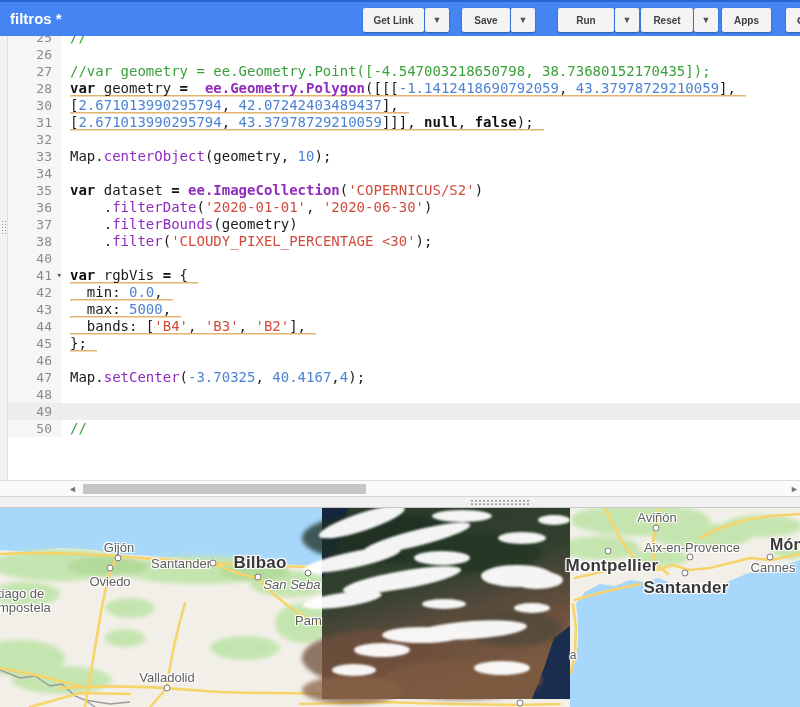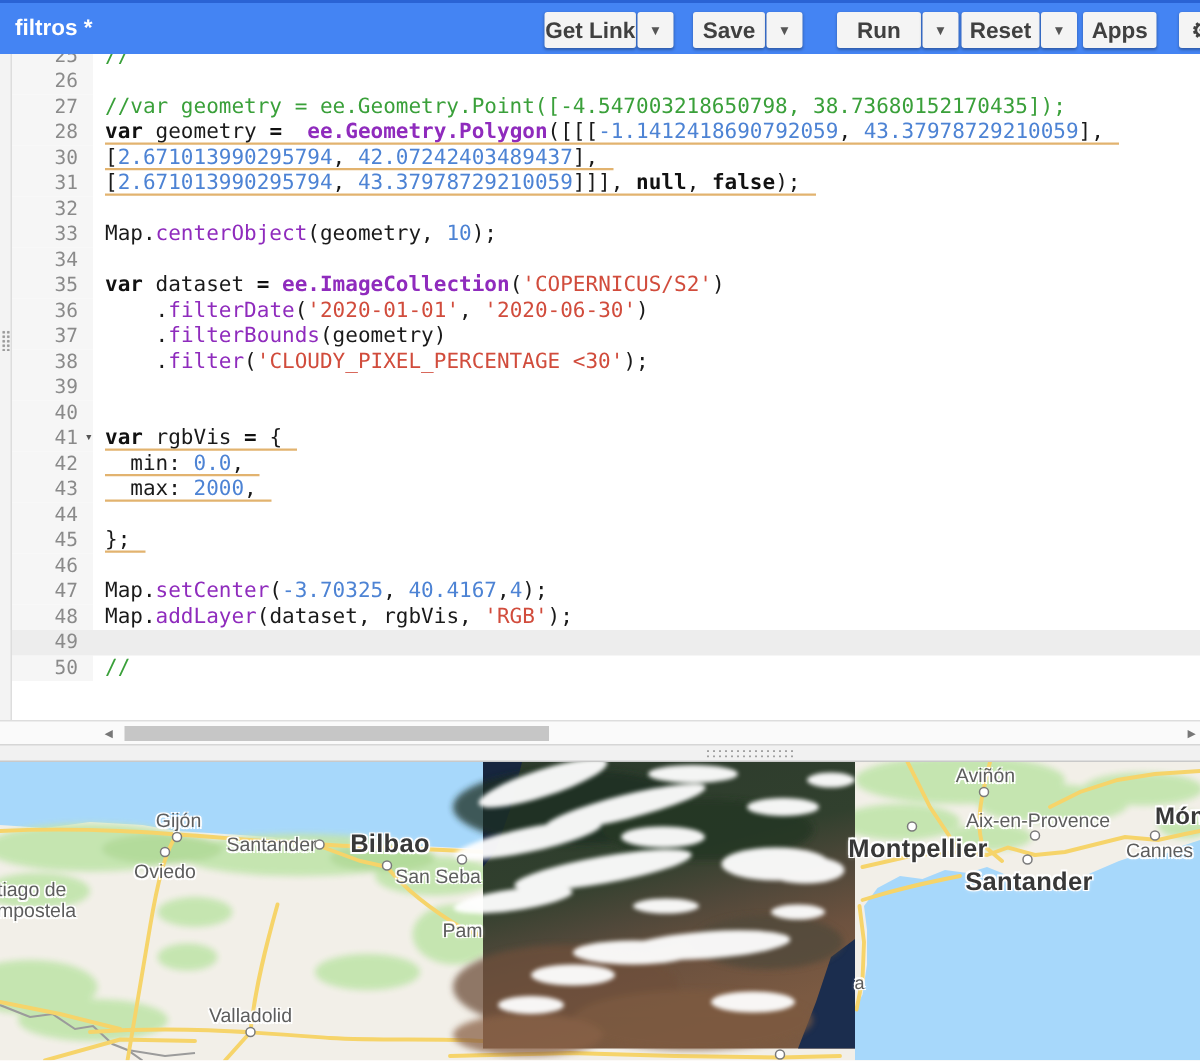--- a/index.html
+++ b/index.html
@@ -7,21 +7,21 @@
               font-family:"Liberation Sans", sans-serif; }
   .app { position:relative; width:800px; height:577px; background:#fff; }
 
   
   .titlebar { position:absolute; left:0; top:0; width:800px; height:36px;
               background:#4484f3; border-top:2px solid #2a63d4; z-index:50; }
   .title { position:absolute; left:10px; top:0; line-height:34px; color:#fff;
            font-size:15px; font-weight:bold; }
   .btngroup { position:absolute; top:6px; height:24px; display:flex; }
   .btn { height:24px; background:#f4f4f4; border:none; border-radius:2px;
-         font-family:"Liberation Sans",sans-serif; font-size:15px; font-weight:bold;
+         font-family:"Liberation Sans",sans-serif; font-size:10px; font-weight:bold;
          color:#404040; box-shadow:0 1px 2px rgba(0,0,0,.3); cursor:pointer; }
   .btn.arrow { width:24px; margin-left:1px; font-size:9px; color:#555; }
 
   
   .editor { position:absolute; left:0; top:36px; width:800px; height:444px;
             background:#fff; overflow:hidden; }
   .vstrip { position:absolute; left:0; top:0; width:8px; height:444px;
             background:#f3f3f3; border-right:1px solid #ddd; }
   .vstrip .dots { position:absolute; left:1px; top:184px; width:6px; height:14px;
             background-image:radial-gradient(#999 0.8px, transparent 1px);
@@ -116,30 +116,29 @@
         <div class="crow"><span class="num">28</span><span class="ccontent u"><span class="tk-k">var</span><span class="tk-p"> geometry </span><span class="tk-k">=</span><span class="tk-p">  </span><span class="tk-mb">ee.Geometry.Polygon</span><span class="tk-p">([[[</span><span class="tk-n">-1.1412418690792059</span><span class="tk-p">, </span><span class="tk-n">43.37978729210059</span><span class="tk-p">],</span></span></div>
         <div class="crow"><span class="num">30</span><span class="ccontent u"><span class="tk-p">[</span><span class="tk-n">2.671013990295794</span><span class="tk-p">, </span><span class="tk-n">42.07242403489437</span><span class="tk-p">],</span></span></div>
         <div class="crow"><span class="num">31</span><span class="ccontent u"><span class="tk-p">[</span><span class="tk-n">2.671013990295794</span><span class="tk-p">, </span><span class="tk-n">43.37978729210059</span><span class="tk-p">]]], </span><span class="tk-k">null</span><span class="tk-p">, </span><span class="tk-k">false</span><span class="tk-p">);</span></span></div>
         <div class="crow"><span class="num">32</span><span class="ccontent"></span></div>
         <div class="crow"><span class="num">33</span><span class="ccontent"><span class="tk-p">Map.</span><span class="tk-m">centerObject</span><span class="tk-p">(geometry, </span><span class="tk-n">10</span><span class="tk-p">);</span></span></div>
         <div class="crow"><span class="num">34</span><span class="ccontent"></span></div>
         <div class="crow"><span class="num">35</span><span class="ccontent"><span class="tk-k">var</span><span class="tk-p"> dataset </span><span class="tk-k">=</span><span class="tk-p"> </span><span class="tk-mb">ee.ImageCollection</span><span class="tk-p">(</span><span class="tk-s">'COPERNICUS/S2'</span><span class="tk-p">)</span></span></div>
         <div class="crow"><span class="num">36</span><span class="ccontent"><span class="tk-p">    .</span><span class="tk-m">filterDate</span><span class="tk-p">(</span><span class="tk-s">'2020-01-01'</span><span class="tk-p">, </span><span class="tk-s">'2020-06-30'</span><span class="tk-p">)</span></span></div>
         <div class="crow"><span class="num">37</span><span class="ccontent"><span class="tk-p">    .</span><span class="tk-m">filterBounds</span><span class="tk-p">(geometry)</span></span></div>
         <div class="crow"><span class="num">38</span><span class="ccontent"><span class="tk-p">    .</span><span class="tk-m">filter</span><span class="tk-p">(</span><span class="tk-s">'CLOUDY_PIXEL_PERCENTAGE &lt;30'</span><span class="tk-p">);</span></span></div>
-        <div class="crow"><span class="num">39</span><span class="ccontent"></span></div>
         <div class="crow"><span class="num">40</span><span class="ccontent"></span></div>
         <div class="crow"><span class="num">41<span class="fold">▾</span></span><span class="ccontent u"><span class="tk-k">var</span><span class="tk-p"> rgbVis </span><span class="tk-k">=</span><span class="tk-p"> {</span></span></div>
         <div class="crow"><span class="num">42</span><span class="ccontent u"><span class="tk-p">  min: </span><span class="tk-n">0.0</span><span class="tk-p">,</span></span></div>
-        <div class="crow"><span class="num">43</span><span class="ccontent u"><span class="tk-p">  max: </span><span class="tk-n">2000</span><span class="tk-p">,</span></span></div>
-        <div class="crow"><span class="num">44</span></div>
+        <div class="crow"><span class="num">43</span><span class="ccontent u"><span class="tk-p">  max: </span><span class="tk-n">5000</span><span class="tk-p">,</span></span></div>
+        <div class="crow"><span class="num">44</span><span class="ccontent u"><span class="tk-p">  bands: [</span><span class="tk-s">'B4'</span><span class="tk-p">, </span><span class="tk-s">'B3'</span><span class="tk-p">, </span><span class="tk-s">'B2'</span><span class="tk-p">],</span></span></div>
         <div class="crow"><span class="num">45</span><span class="ccontent u"><span class="tk-p">};</span></span></div>
         <div class="crow"><span class="num">46</span><span class="ccontent"></span></div>
         <div class="crow"><span class="num">47</span><span class="ccontent"><span class="tk-p">Map.</span><span class="tk-m">setCenter</span><span class="tk-p">(</span><span class="tk-n">-3.70325</span><span class="tk-p">, </span><span class="tk-n">40.4167</span><span class="tk-p">,</span><span class="tk-n">4</span><span class="tk-p">);</span></span></div>
-        <div class="crow"><span class="num">48</span><span class="ccontent"><span class="tk-p">Map.</span><span class="tk-m">addLayer</span><span class="tk-p">(dataset, rgbVis, </span><span class="tk-s">'RGB'</span><span class="tk-p">);</span></span></div>
+        <div class="crow"><span class="num">48</span></div>
         <div class="crow active"><span class="num">49</span><span class="ccontent"></span></div>
         <div class="crow"><span class="num">50</span><span class="ccontent"><span class="tk-c">//</span></span></div>
       </div>
   </div>
 
   <div class="hscroll">
     <div class="hs-arrow" style="left:68px">◄</div>
     <div class="hs-thumb"></div>
     <div class="hs-arrow" style="left:790px">►</div>
   </div>
@@ -251,21 +250,21 @@
           <ellipse cx="122" cy="96" rx="22" ry="5"></ellipse>
           <ellipse cx="210" cy="100" rx="18" ry="5"></ellipse>
         </g>
       </g>
     </svg>
     <div>
         <div class="mlabel" style="left: 119px; top: 39px; font-size: 13px;">Gijón</div>
         <div class="mlabel" style="left: 110px; top: 73px; font-size: 13px;">Oviedo</div>
         <div class="mlabel" style="left: 181px; top: 55px; font-size: 13px;">Santander</div>
         <div class="mlabel big" style="left: 260px; top: 55px; font-size: 17px;">Bilbao</div>
-        <div class="mlabel" style="left: 292px; top: 76px; font-size: 13px;">San Seba</div>
+        <div class="mlabel" style="left: 292px; top: 76px; font-size: 13px; font-style: italic;">San Seba</div>
         <div class="mlabel left" style="left: -2px; top: 85px; font-size: 13px;">tiago de</div>
         <div class="mlabel left" style="left: -2px; top: 99px; font-size: 13px;">mpostela</div>
         <div class="mlabel left" style="left: 295px; top: 112px; font-size: 13px;">Pam</div>
         <div class="mlabel" style="left: 167px; top: 169px; font-size: 13px;">Valladolid</div>
         <div class="mlabel big" style="left: 612px; top: 58px; font-size: 17px;">Montpellier</div>
         <div class="mlabel" style="left: 657px; top: 9px; font-size: 13px;">Aviñón</div>
         <div class="mlabel" style="left: 692px; top: 39px; font-size: 13px;">Aix-en-Provence</div>
         <div class="mlabel big" style="left: 686px; top: 80px; font-size: 17px;">Santander</div>
         <div class="mlabel" style="left: 773px; top: 59px; font-size: 13px;">Cannes</div>
         <div class="mlabel big left" style="left: 770px; top: 37px; font-size: 16px;">Móna</div>

